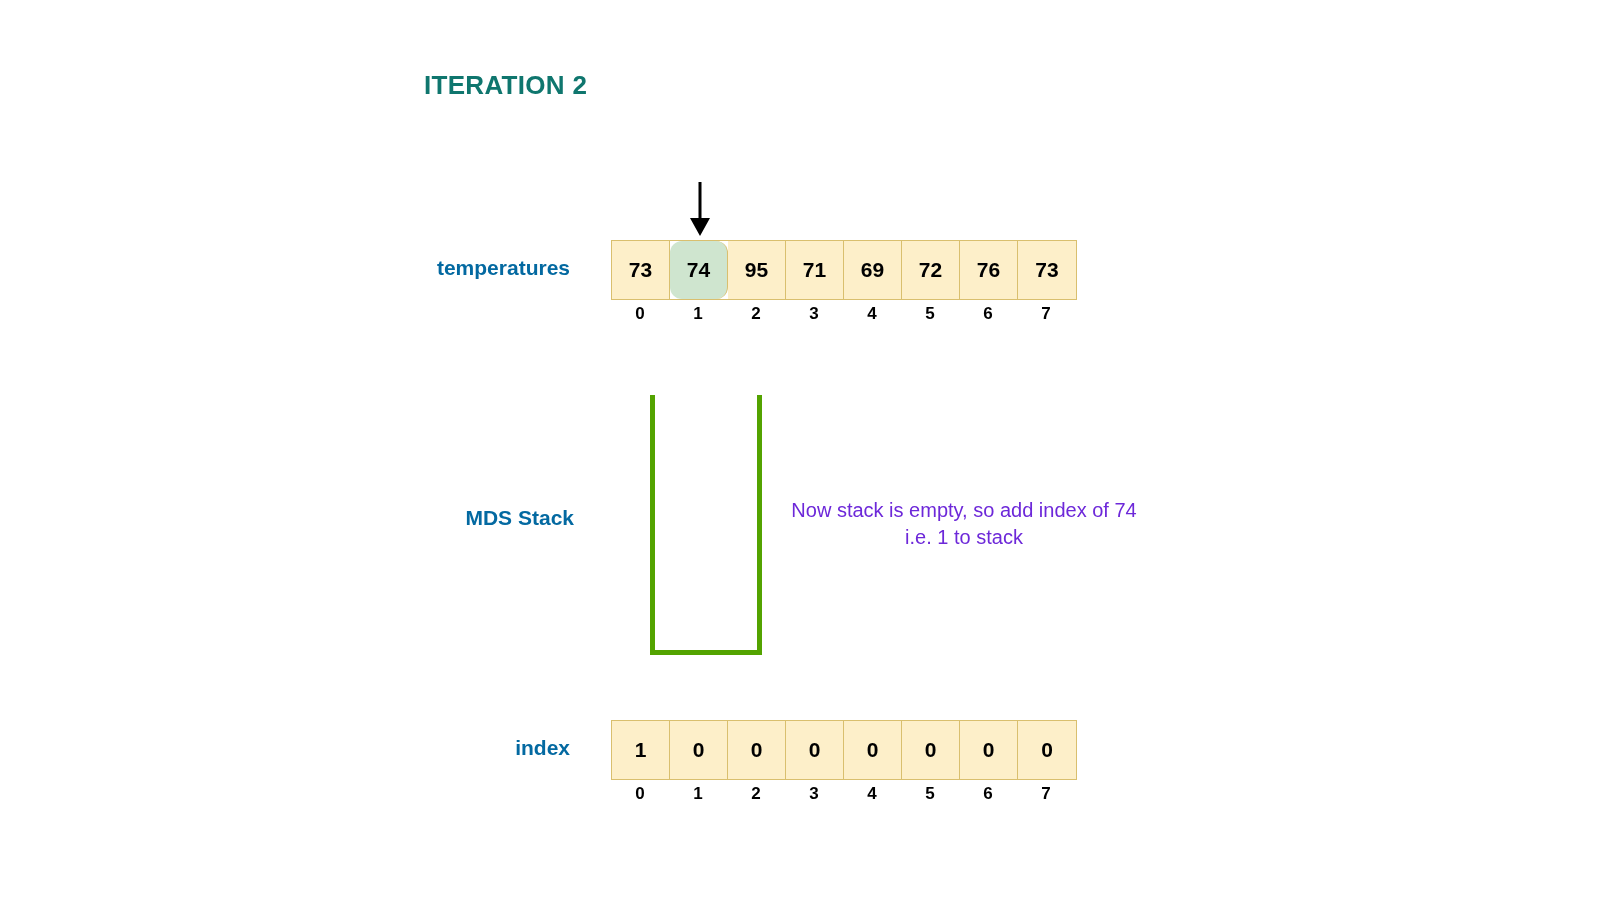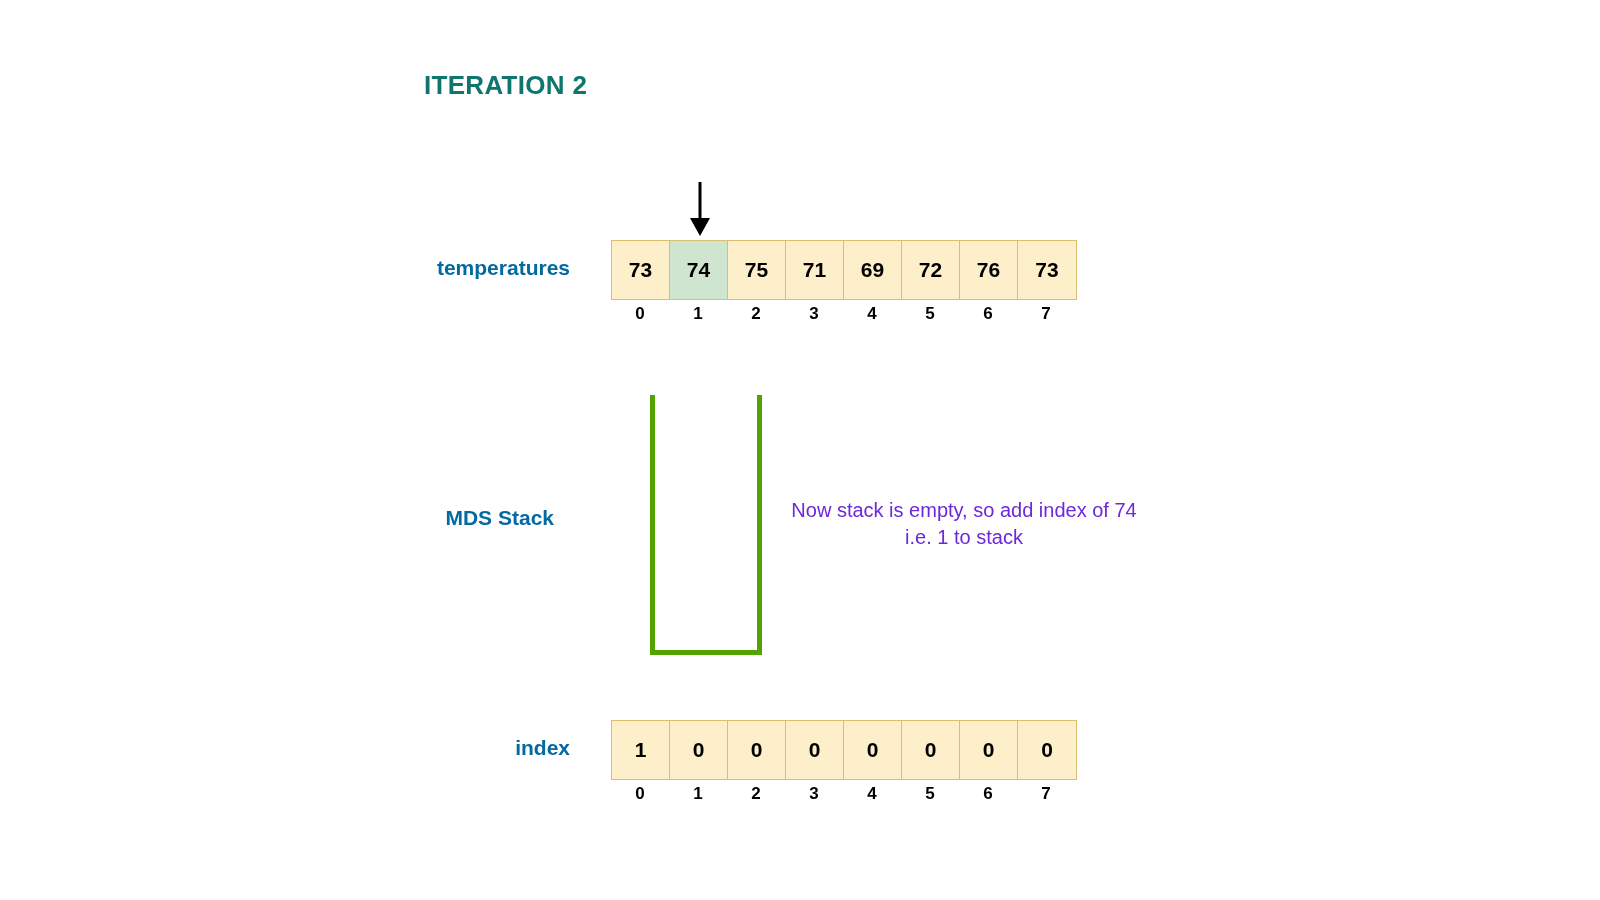--- a/index.html
+++ b/index.html
@@ -58,20 +58,21 @@
     justify-content: center;
     font-size: 21px;
     font-weight: bold;
     color: #000000;
   }
   .array-cell:last-child {
     border-right: none;
   }
   .array-cell.highlight {
     background: #cfe5cf;
+    border-radius: 12px;
   }
   .index-row {
     display: flex;
     margin-top: 4px;
   }
   .index-cell {
     width: 58px;
     box-sizing: border-box;
     text-align: center;
     font-size: 17px;
@@ -130,40 +131,40 @@
 <div class="row-label" id="temperatures-label" style="left:300px; top:256px; width:270px;">temperatures</div>
 
 <svg class="pointer-arrow" style="left:680px; top:182px;" viewBox="0 0 40 60">
   <path d="M18.5 0 H21.5 V36 H30 L20 54 L10 36 H18.5 Z" fill="#000000"></path>
 </svg>
 
 <div class="array-wrap" id="temperatures-array" style="left:611px; top:240px;">
   <div class="array-cells">
     <div class="array-cell">73</div>
     <div class="array-cell highlight">74</div>
-    <div class="array-cell">75</div>
+    <div class="array-cell">95</div>
     <div class="array-cell">71</div>
     <div class="array-cell">69</div>
     <div class="array-cell">72</div>
     <div class="array-cell">76</div>
     <div class="array-cell">73</div>
   </div>
   <div class="index-row">
     <div class="index-cell">0</div>
     <div class="index-cell">1</div>
     <div class="index-cell">2</div>
     <div class="index-cell">3</div>
     <div class="index-cell">4</div>
     <div class="index-cell">5</div>
     <div class="index-cell">6</div>
     <div class="index-cell">7</div>
   </div>
 </div>
 
-<div class="row-label" id="stack-label" style="left:284px; top:506px; width:270px;">MDS Stack</div>
+<div class="row-label" id="stack-label" style="left:304px; top:506px; width:270px;">MDS Stack</div>
 
 <div id="stack-container">
   <div id="stack-items"></div>
 </div>
 
 <div id="stack-note">Now stack is empty, so add index of 74 i.e. 1 to stack</div>
 
 <div class="row-label" id="result-label" style="left:300px; top:736px; width:270px;">index</div>
 
 <div class="array-wrap" id="result-array" style="left:611px; top:720px;">

